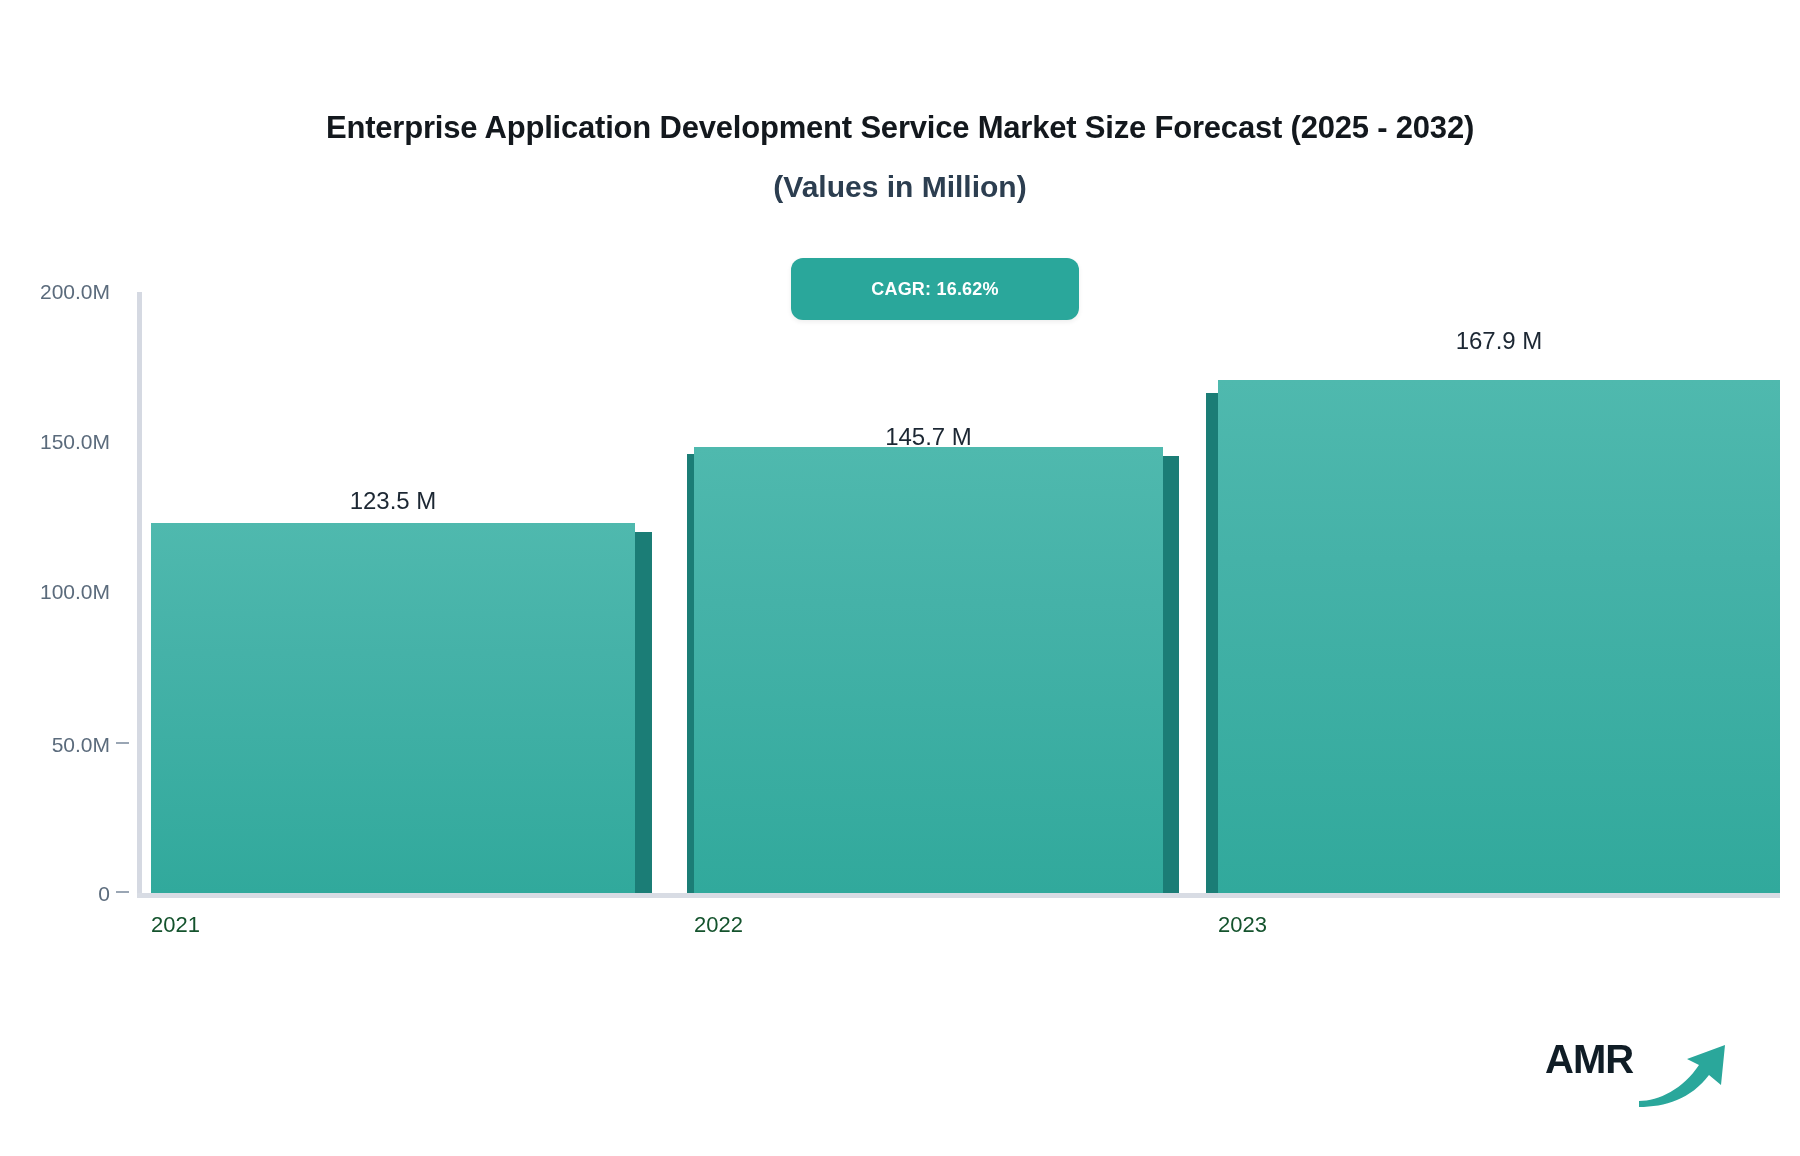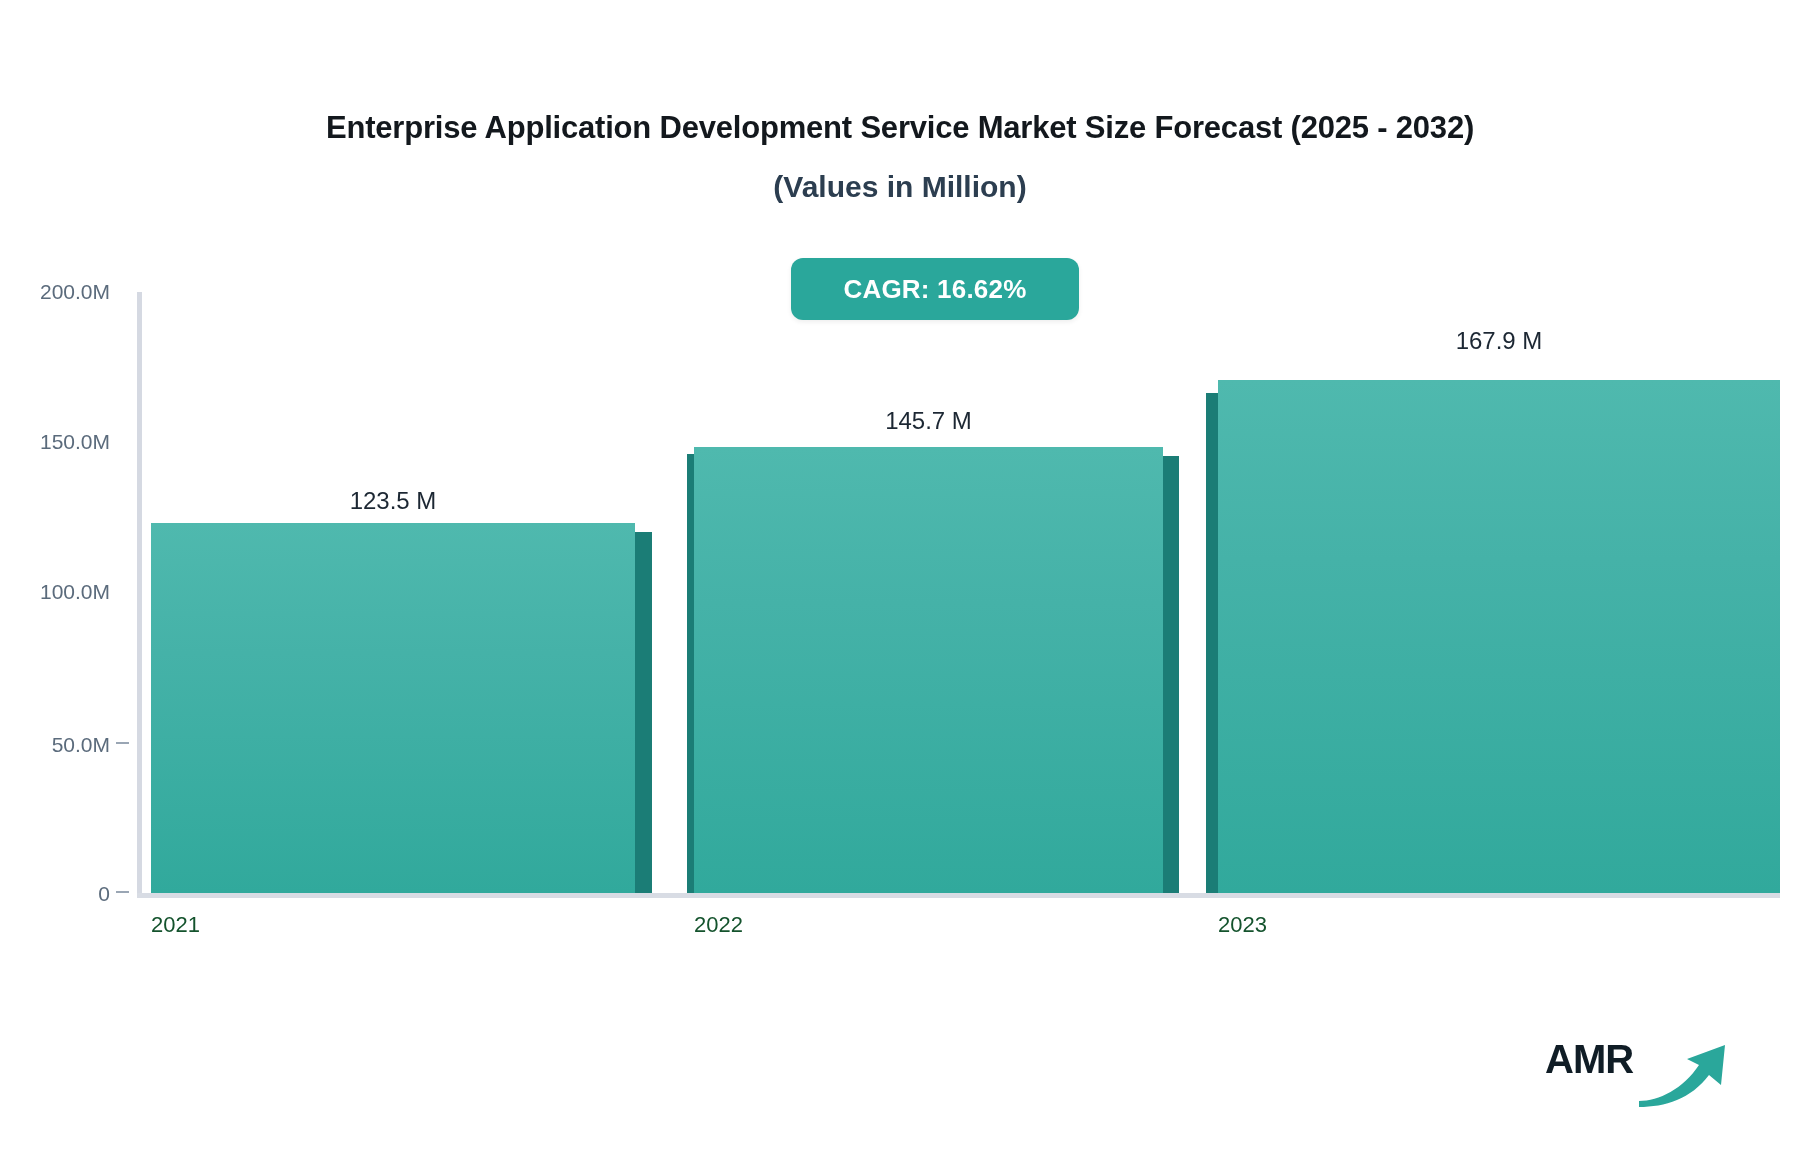--- a/index.html
+++ b/index.html
@@ -47,21 +47,21 @@
     height: 62px;
     background: #2aa79b;
     border-radius: 12px;
     display: flex;
     align-items: center;
     justify-content: center;
     box-shadow: 0 2px 5px rgba(0,0,0,0.07);
   }
   .cagr-badge span {
     color: #ffffff;
-    font-size: 26px;
+    font-size: 18px;
     font-weight: bold;
     letter-spacing: 0.2px;
   }
 
   
   .plot {
     position: absolute;
     left: 0;
     top: 0;
     width: 1800px;
@@ -186,21 +186,21 @@
     <div class="ydash" style="top:891px;"></div>
 
     <div class="bar-side" style="left:635px; top:532px; width:17px; height:361px;"></div>
     <div class="bar" style="left:151px; top:523px; width:484px; height:370px;"></div>
     <div class="bar-label" style="left:151px; top:487px; width:484px;">123.5 M</div>
     <div class="xtick" style="left:151px; width:484px;">2021</div>
 
     <div class="bar-side-left" style="left:687px; top:454px; width:14px; height:439px;"></div>
     <div class="bar-side" style="left:1163px; top:456px; width:16px; height:437px;"></div>
     <div class="bar" style="left:694px; top:447px; width:469px; height:446px;"></div>
-    <div class="bar-label" style="left:694px; top:407px; width:469px;">145.7 M</div>
+    <div class="bar-label" style="left:694px; top:423px; width:469px;">145.7 M</div>
     <div class="xtick" style="left:694px; width:469px;">2022</div>
 
     <div class="bar-side-left" style="left:1206px; top:393px; width:16px; height:500px;"></div>
     <div class="bar" style="left:1218px; top:380px; width:562px; height:513px;"></div>
     <div class="bar-label" style="left:1218px; top:327px; width:562px;">167.9 M</div>
     <div class="xtick" style="left:1218px; width:562px;">2023</div>
 
   </div>
 
   <div class="logo">

